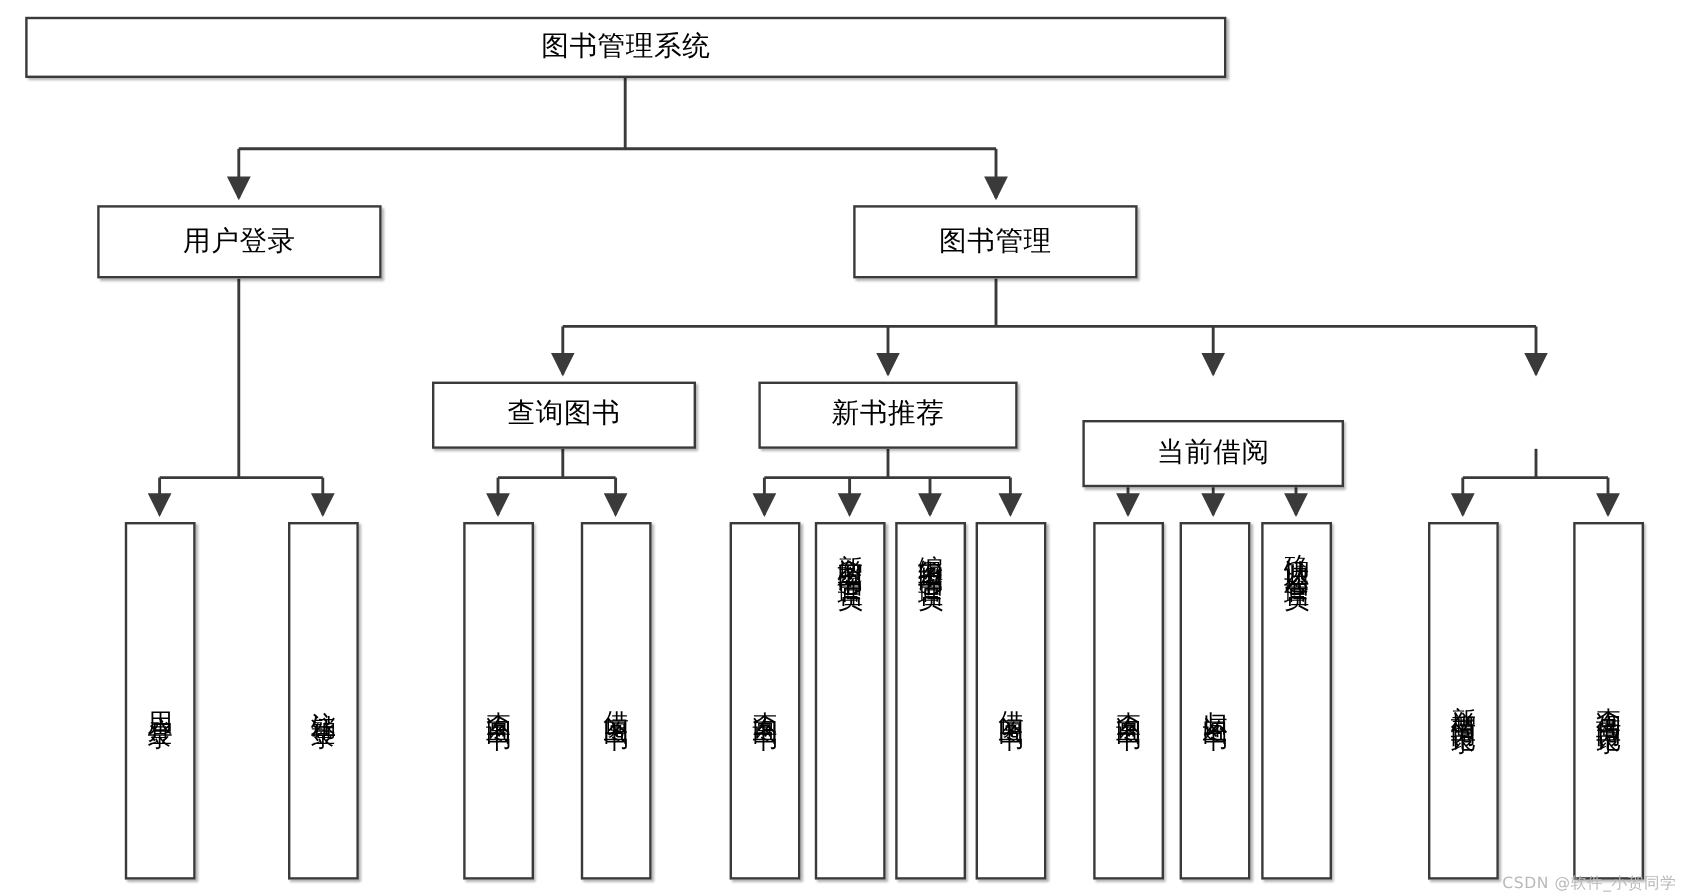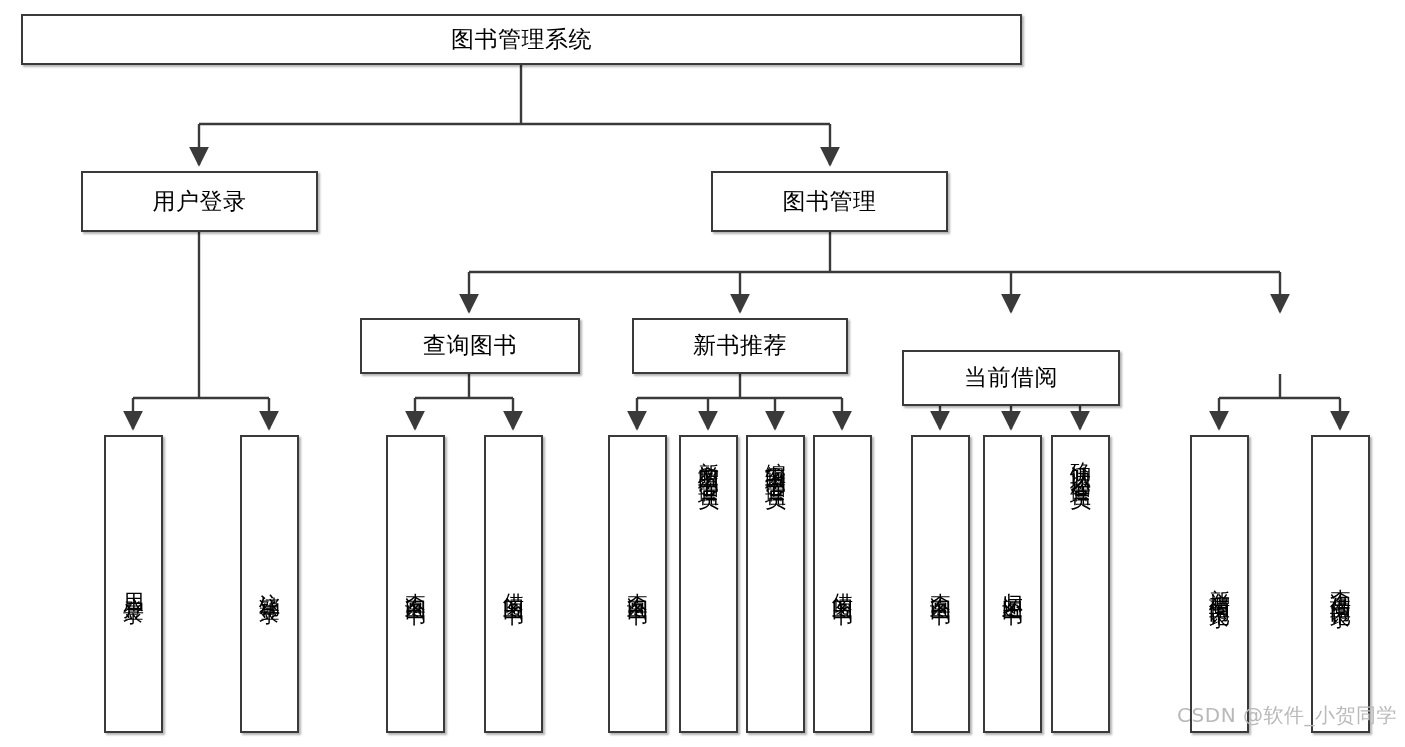--- a/index.html
+++ b/index.html
@@ -56,22 +56,22 @@
     white-space: nowrap;
     display: block;
   }
   .node.vert.center-v {
     align-items: center;
     padding-top: 0;
   }
   .watermark {
     position: absolute;
     right: 8px;
-    bottom: 18px;
-    font-size: 20px;
+    bottom: 2px;
+    font-size: 13px;
     color: #b9b9b9;
     z-index: 5;
     white-space: nowrap;
     letter-spacing: 0.5px;
   }
 </style>
 </head>
 <body>
 
 <div id="canvas">

